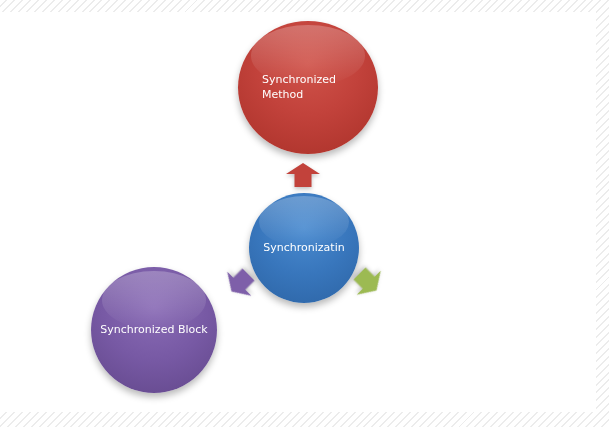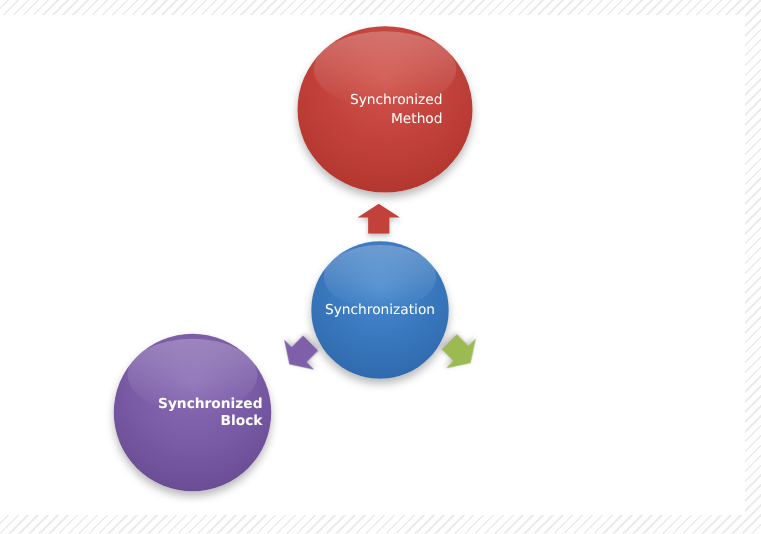--- a/index.html
+++ b/index.html
@@ -42,40 +42,40 @@
     height: 46%;
     border-radius: 50%;
     background: linear-gradient(rgba(255,255,255,0.24), rgba(255,255,255,0));
     pointer-events: none;
   }
   .node-label {
     position: relative;
     color: #ffffff;
     font-size: 11px;
     line-height: 1.3;
-    text-align: right;
+    text-align: left;
   }
 
   .node-top {
     left: 238px; top: 21px; width: 140px; height: 133px;
     background: radial-gradient(circle at 50% 32%, #d0534a 0%, #c2423b 45%, #a93028 100%);
   }
   .node-top .node-label { max-width: 92px; }
 
   .node-center {
     left: 249px; top: 193px; width: 110px; height: 110px;
     background: radial-gradient(circle at 50% 32%, #4a8bd0 0%, #3876bc 50%, #2c63a3 100%);
   }
   .node-center .node-label { max-width: 96px; }
 
   .node-bottom-left {
     left: 91px; top: 267px; width: 126px; height: 126px;
     background: radial-gradient(circle at 50% 32%, #8a6cb6 0%, #7759a4 50%, #614689 100%);
   }
-  .node-bottom-left .node-label { max-width: 112px; font-weight: bold; }
+  .node-bottom-left .node-label { max-width: 112px; }
 
   .node-bottom-right {
     left: 381px; top: 264px; width: 140px; height: 140px;
     background: radial-gradient(circle at 50% 32%, #aac860 0%, #9abf4e 50%, #83a63f 100%);
   }
   .node-bottom-right .node-label { max-width: 104px; }
 
   .arrow {
     position: absolute;
     width: 34px; height: 24px;
@@ -85,21 +85,21 @@
   .arrow-downleft  { left: 223px; top: 271px; transform: rotate(225deg); }
   .arrow-downright { left: 351px; top: 270px; transform: rotate(135deg); }
 </style>
 </head>
 <body>
 
 <div class="stage">
   <div class="canvas"></div>
 
   <div class="node node-center">
-    <div class="node-label">Synchronization</div>
+    <div class="node-label">Synchronizatin</div>
   </div>
 
   <div class="node node-top">
     <div class="node-label">Synchronized Method</div>
   </div>
 
   <div class="node node-bottom-left">
     <div class="node-label">Synchronized Block</div>
   </div>
 

